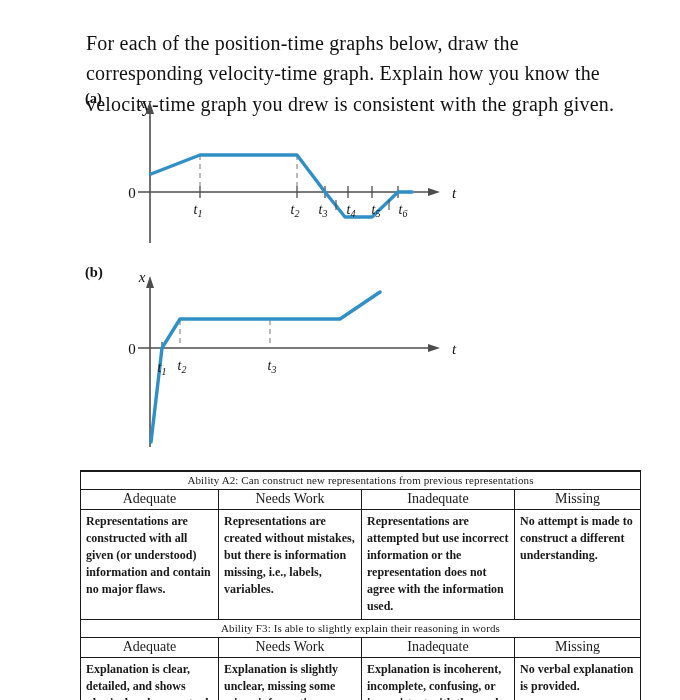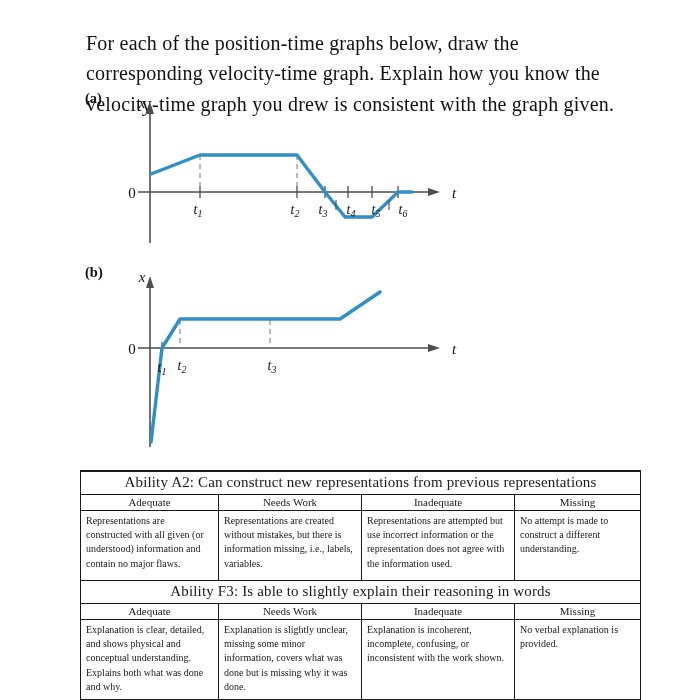--- a/index.html
+++ b/index.html
@@ -57,36 +57,36 @@
     table-layout: fixed;
     background: #fff;
   }
   #rubric td, #rubric th {
     border: 1px solid #1b1b1b;
     vertical-align: top;
     padding: 2px 4px;
   }
   #rubric .ability-head {
     text-align: center;
-    font-size: 15px;
+    font-size: 11px;
     font-weight: normal;
     padding: 2px 4px 3px;
     letter-spacing: 0.01em;
     white-space: nowrap;
   }
   #rubric .col-head {
     text-align: center;
-    font-size: 11px;
+    font-size: 14px;
     font-weight: normal;
     padding: 1px 4px 2px;
   }
   #rubric .desc {
-    font-size: 10px;
+    font-size: 12px;
     line-height: 1.42;
-    font-weight: normal;
+    font-weight: bold;
     color: #181818;
     padding: 3px 5px 4px;
   }
   #rubric .outer-top { border-top-width: 2px; }
   #rubric .outer-bottom { border-bottom-width: 2px; }
   .c1 { width: 138px; }
   .c2 { width: 143px; }
   .c3 { width: 153px; }
   .c4 { width: 126px; }
   .row-a-desc td { height: 62px; }

